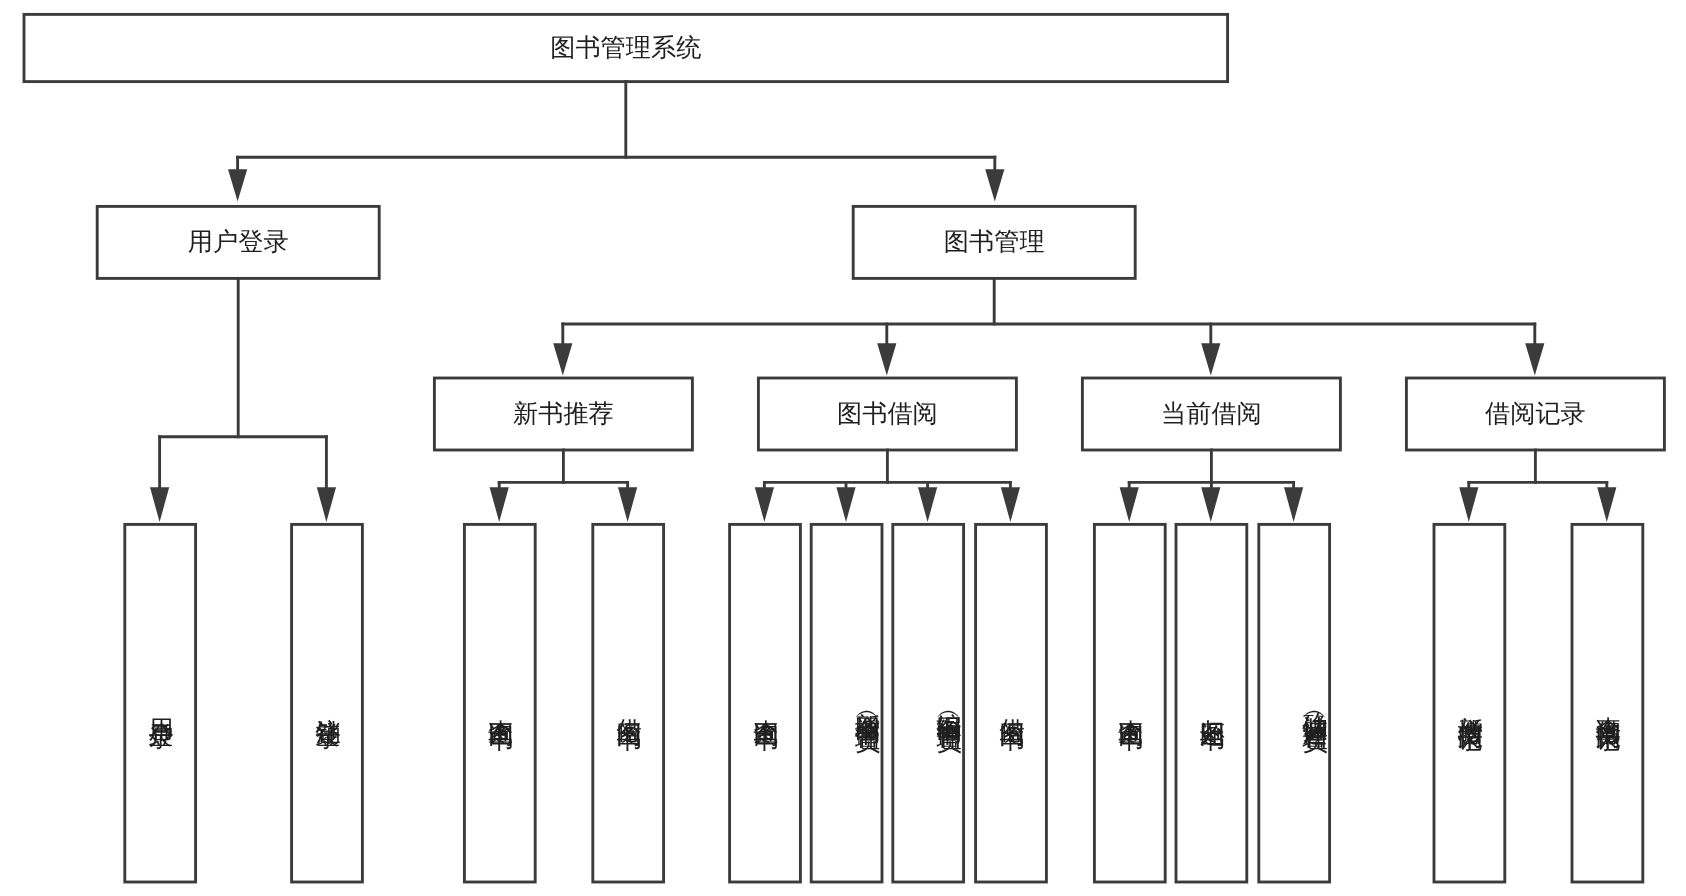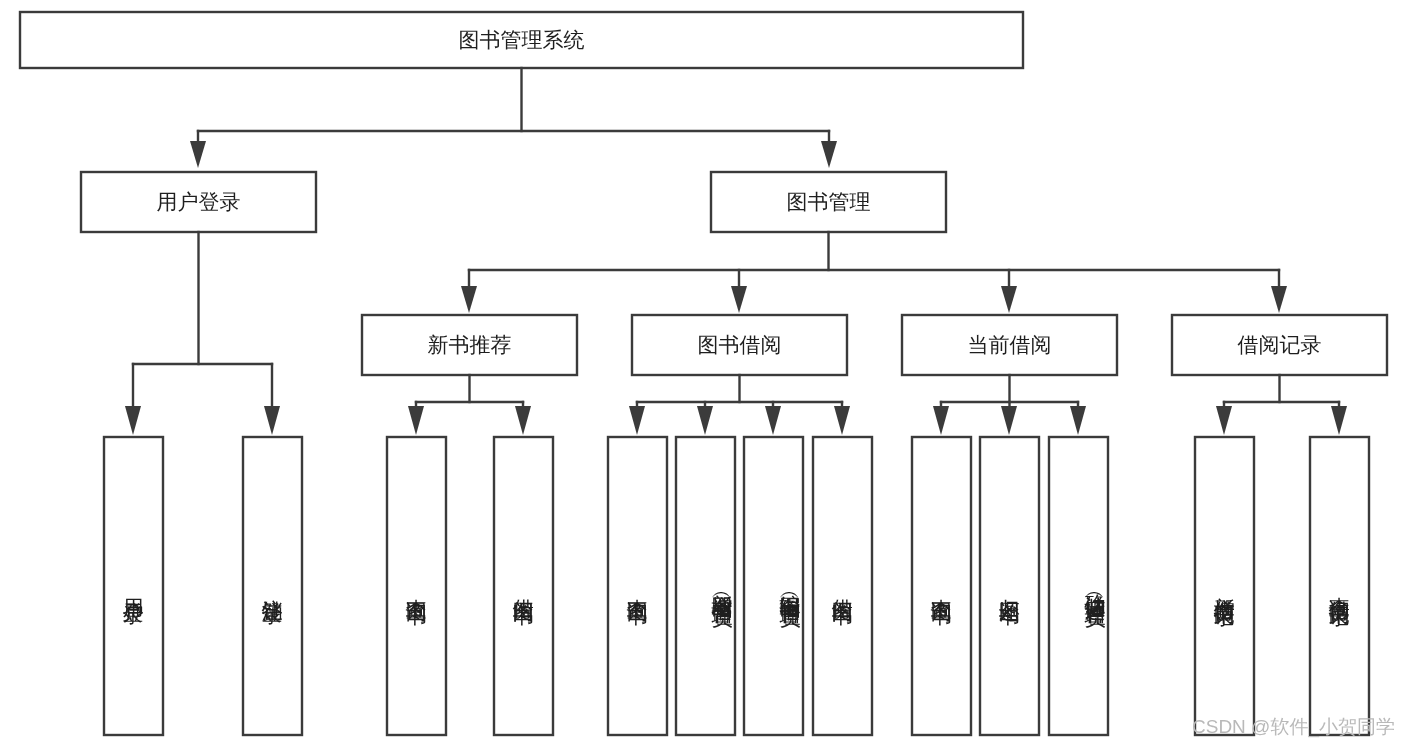--- a/index.html
+++ b/index.html
@@ -191,15 +191,14 @@
   <div class="leaf-label" style="left:744px; top:441px; width:59px; height:290px; align-items:flex-start;">编辑图书（管理员）</div>
   <div class="leaf-label" style="left:813px; top:437px; width:59px; height:298px;">借阅图书</div>
 
   <div class="leaf-label" style="left:912px; top:437px; width:59px; height:298px;">查询图书</div>
   <div class="leaf-label" style="left:980px; top:437px; width:59px; height:298px;">归还图书</div>
   <div class="leaf-label" style="left:1049px; top:441px; width:59px; height:290px; align-items:flex-start;">确认归还（管理员）</div>
 
   <div class="leaf-label" style="left:1195px; top:437px; width:59px; height:298px;">新增借阅记录</div>
   <div class="leaf-label" style="left:1310px; top:437px; width:59px; height:298px;">查询借阅记录</div>
 
-  <div class="watermark" style="left:1192px; top:714px;">CSDN @软件_小贺同学</div>
 
 </div>
 
 </body></html>

